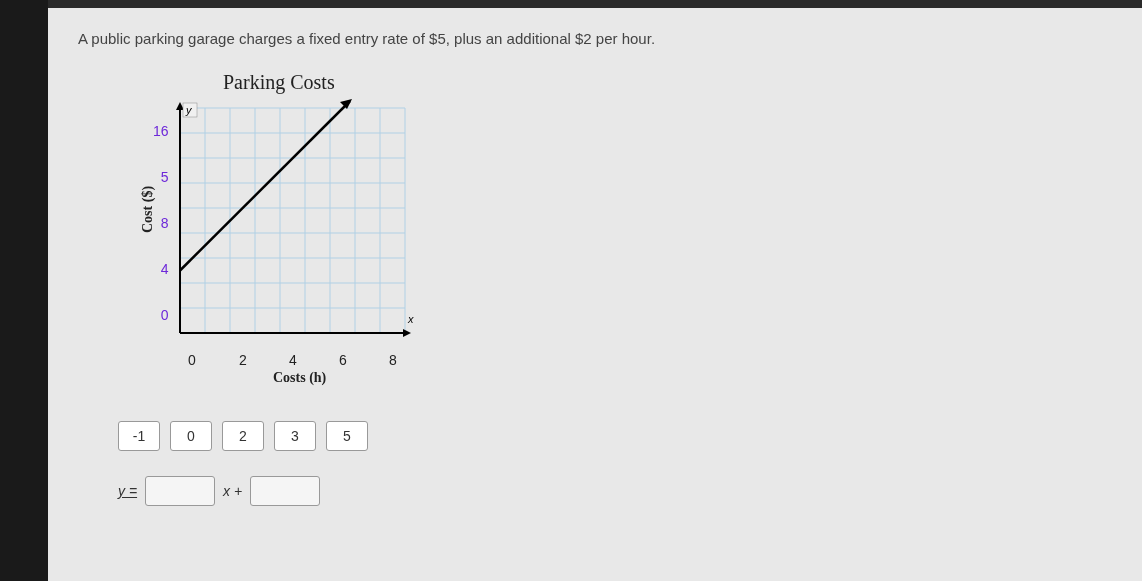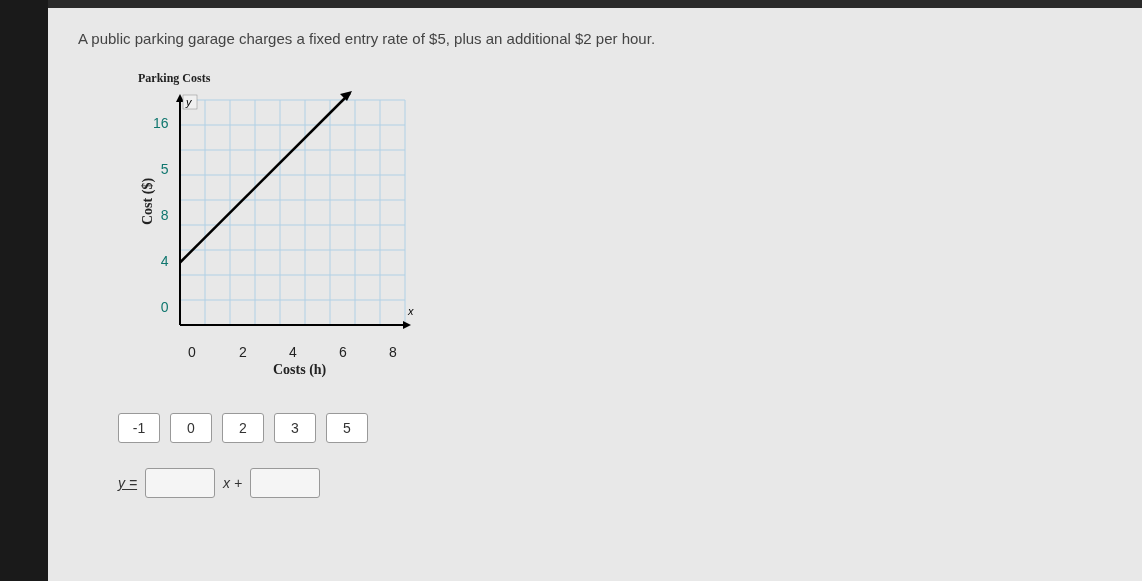--- a/index.html
+++ b/index.html
@@ -32,23 +32,24 @@
     .problem-text p {
       margin-bottom: 22px;
       line-height: 1.4;
     }
     .chart-area {
       margin-left: 60px;
       margin-top: 10px;
     }
     .chart-title {
       font-family: Georgia, serif;
-      font-weight: bold;
-      font-size: 12px;
-      color: #222;
+      font-weight: normal;
+      font-size: 20px;
+      color: #222;
+      margin-left: 85px;
       margin-bottom: 4px;
     }
     .chart-wrapper {
       display: flex;
       align-items: center;
     }
     .ylabel {
       transform: rotate(-90deg);
       font-family: Georgia, serif;
       font-weight: bold;
@@ -59,21 +60,21 @@
       white-space: nowrap;
     }
     .yticks {
       display: flex;
       flex-direction: column;
       justify-content: space-between;
       height: 230px;
       margin-right: 6px;
       text-align: right;
       font-size: 14px;
-      color: #0f766e;
+      color: #6d28d9;
     }
     .yticks span { height: 46px; display: flex; align-items: center; justify-content: flex-end; }
     .xlabel {
       font-family: Georgia, serif;
       font-weight: bold;
       font-size: 14px;
       color: #222;
       margin-left: 135px;
       margin-top: 2px;
     }

